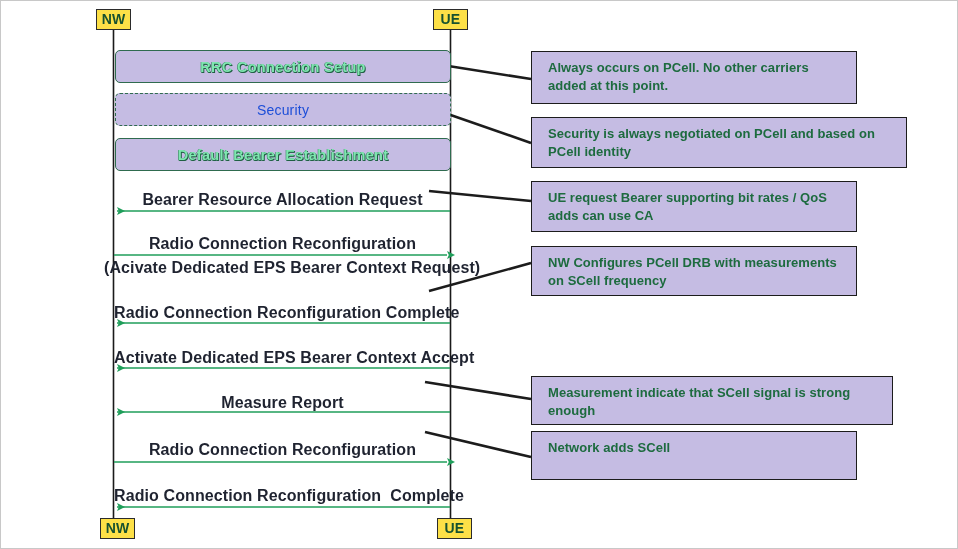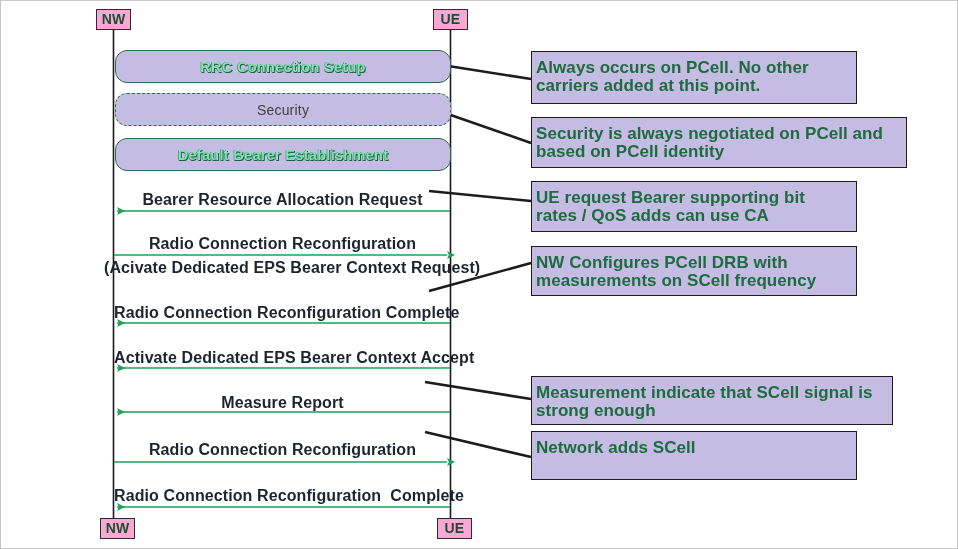--- a/index.html
+++ b/index.html
@@ -22,49 +22,49 @@
   #wire {
     position: absolute;
     left: 0; top: 0;
     width: 958px;
     height: 549px;
   }
 
   
   .actor-box {
     position: absolute;
-    background: #f9a8d4;
+    background: #fde047;
     border: 1px solid #2b2b2b;
     color: #17512f;
     font-size: 14px;
     font-weight: 700;
     text-align: center;
     line-height: 19px;
     height: 21px;
     box-sizing: border-box;
     letter-spacing: 0.2px;
   }
 
   
   .phase {
     position: absolute;
     background: #c5bce3;
     border: 1.4px solid #2f6b4f;
-    border-radius: 12px;
+    border-radius: 5px;
     box-sizing: border-box;
     display: flex;
     align-items: center;
     justify-content: center;
     height: 33px;
   }
   .phase.dashed {
     border-style: dashed;
   }
   .phase-label-plain {
-    color: #404040;
+    color: #1d4ed8;
     font-size: 14px;
     font-weight: 400;
     letter-spacing: 0.2px;
   }
   
   .phase-label-art {
     color: #7fe6b0;
     font-size: 14.5px;
     font-weight: 700;
     letter-spacing: 0.3px;
@@ -85,24 +85,24 @@
     letter-spacing: 0.1px;
   }
 
   
   .note {
     position: absolute;
     background: #c5bce3;
     border: 1.5px solid #1c1c1c;
     box-sizing: border-box;
     color: #1d6b3f;
-    font-size: 17px;
+    font-size: 13px;
     font-weight: 700;
     line-height: 18px;
-    padding: 7px 7px 7px 4px;
+    padding: 7px 7px 7px 16px;
     letter-spacing: 0.05px;
   }
 </style>
 </head>
 <body>
 
 <div id="canvas">
 
   <svg id="wire" viewBox="0 0 958 549" xmlns="http://www.w3.org/2000/svg">
     <defs>

